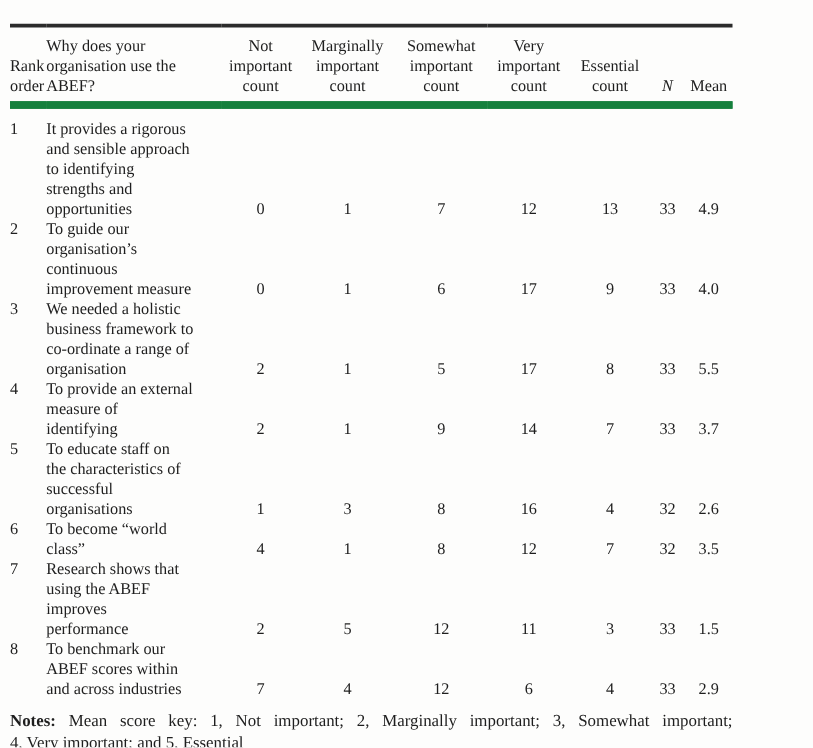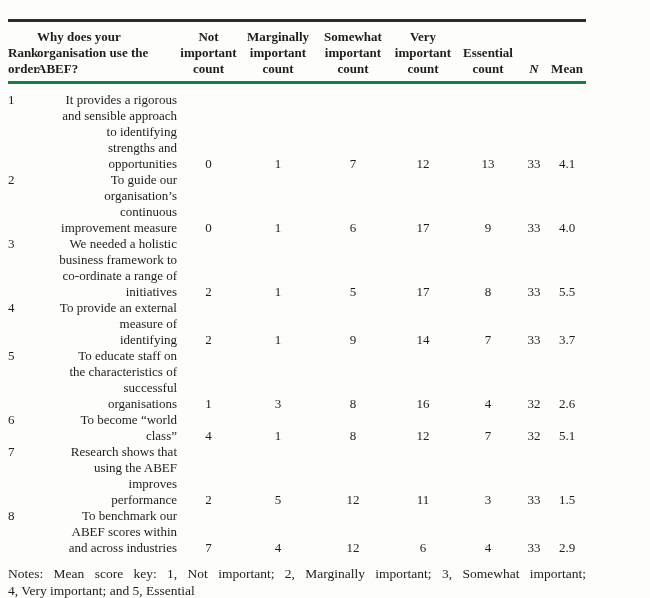--- a/index.html
+++ b/index.html
@@ -30,58 +30,58 @@
   col.c-question { width: 140px; }
   col.c-v1       { width: 63px;  }
   col.c-v2       { width: 76px;  }
   col.c-v3       { width: 74px;  }
   col.c-v4       { width: 66px;  }
   col.c-v5       { width: 64px;  }
   col.c-n        { width: 28px;  }
   col.c-mean     { width: 38px;  }
 
   thead th {
-    font-weight: bold;
+    font-weight: normal;
     vertical-align: bottom;
     white-space: pre-line;
     padding: 7px 0 4px 0;
-    border-bottom: 3px solid #15803d;
+    border-bottom: 6px solid #15803d;
     line-height: 16px;
   }
   th.th-left { text-align: left; }
   th.th-num  { text-align: center; margin-top: 25px; }
   .italic    { font-style: italic; }
 
   tbody td { padding: 0; }
   tbody tr:first-child td { padding-top: 8px; }
   td.td-rank {
     vertical-align: top;
     text-align: left;
   }
   td.td-question {
     vertical-align: top;
-    text-align: right;
+    text-align: left;
     white-space: pre-line;
   }
   td.td-num {
     vertical-align: bottom;
     text-align: center;
   }
 
   .notes {
     width: 578px;
     margin-top: 9px;
     font-size: 13.5px;
     line-height: 17px;
   }
   .notes-line1 {
     text-align: justify;
     text-align-last: justify;
   }
-  .notes-label { font-weight: normal; }
+  .notes-label { font-weight: bold; }
   .notes-line2 { text-align: left; }
 </style>
 </head>
 <body>
 
 <div class="sheet">
 
   <table class="ptable">
     <colgroup>
       <col class="c-rank">
@@ -126,21 +126,21 @@
 and sensible approach
 to identifying
 strengths and
 opportunities</td>
       <td class="td-num">0</td>
       <td class="td-num">1</td>
       <td class="td-num">7</td>
       <td class="td-num">12</td>
       <td class="td-num">13</td>
       <td class="td-num">33</td>
-      <td class="td-num">4.1</td>
+      <td class="td-num">4.9</td>
     </tr>
 
     <tr>
       <td class="td-rank">2</td>
       <td class="td-question">To guide our
 organisation’s
 continuous
 improvement measure</td>
       <td class="td-num">0</td>
       <td class="td-num">1</td>
@@ -149,21 +149,21 @@
       <td class="td-num">9</td>
       <td class="td-num">33</td>
       <td class="td-num">4.0</td>
     </tr>
 
     <tr>
       <td class="td-rank">3</td>
       <td class="td-question">We needed a holistic
 business framework to
 co-ordinate a range of
-initiatives</td>
+organisation</td>
       <td class="td-num">2</td>
       <td class="td-num">1</td>
       <td class="td-num">5</td>
       <td class="td-num">17</td>
       <td class="td-num">8</td>
       <td class="td-num">33</td>
       <td class="td-num">5.5</td>
     </tr>
 
     <tr>
@@ -198,21 +198,21 @@
     <tr>
       <td class="td-rank">6</td>
       <td class="td-question">To become “world
 class”</td>
       <td class="td-num">4</td>
       <td class="td-num">1</td>
       <td class="td-num">8</td>
       <td class="td-num">12</td>
       <td class="td-num">7</td>
       <td class="td-num">32</td>
-      <td class="td-num">5.1</td>
+      <td class="td-num">3.5</td>
     </tr>
 
     <tr>
       <td class="td-rank">7</td>
       <td class="td-question">Research shows that
 using the ABEF
 improves
 performance</td>
       <td class="td-num">2</td>
       <td class="td-num">5</td>

